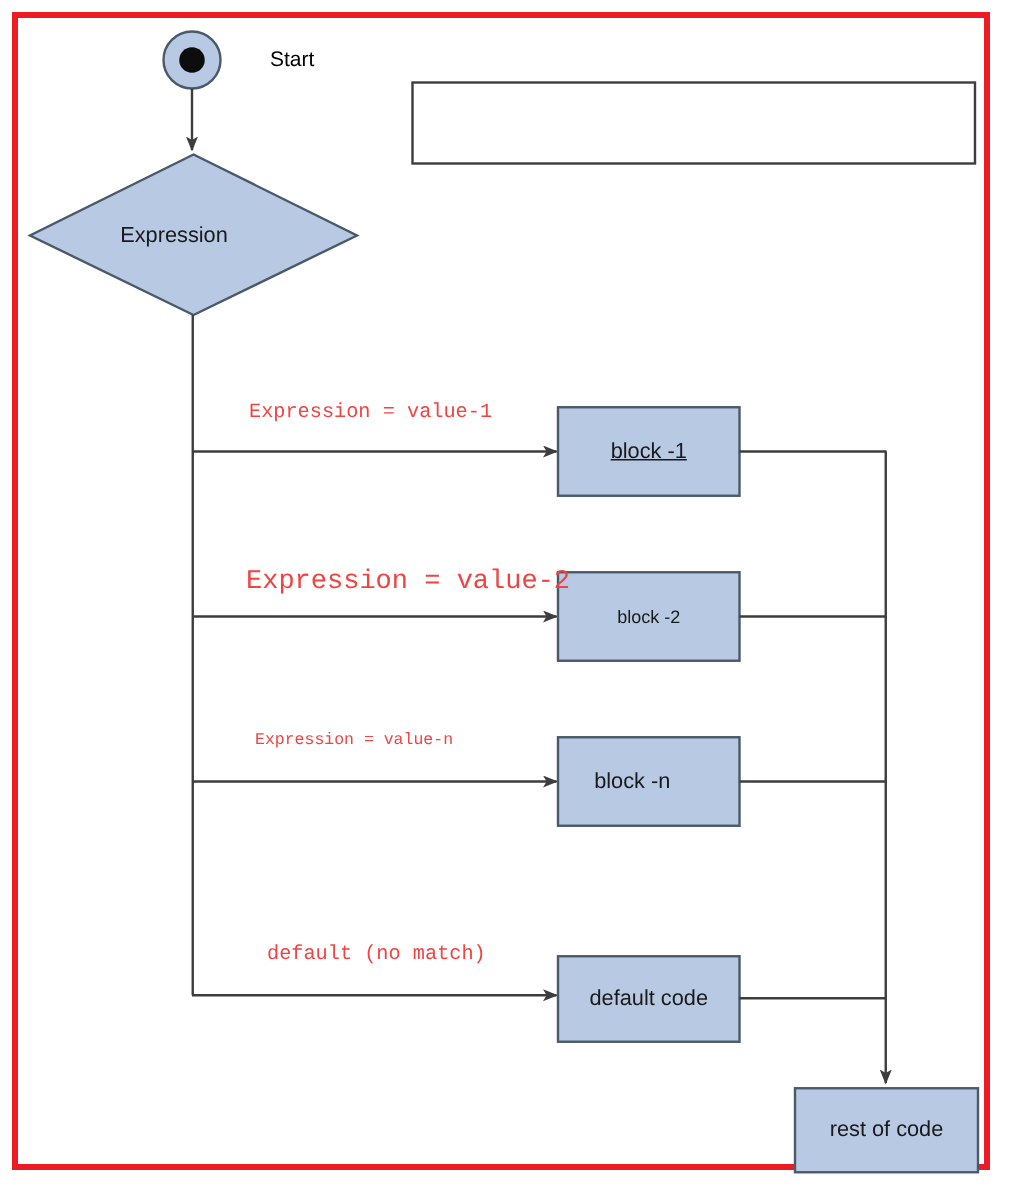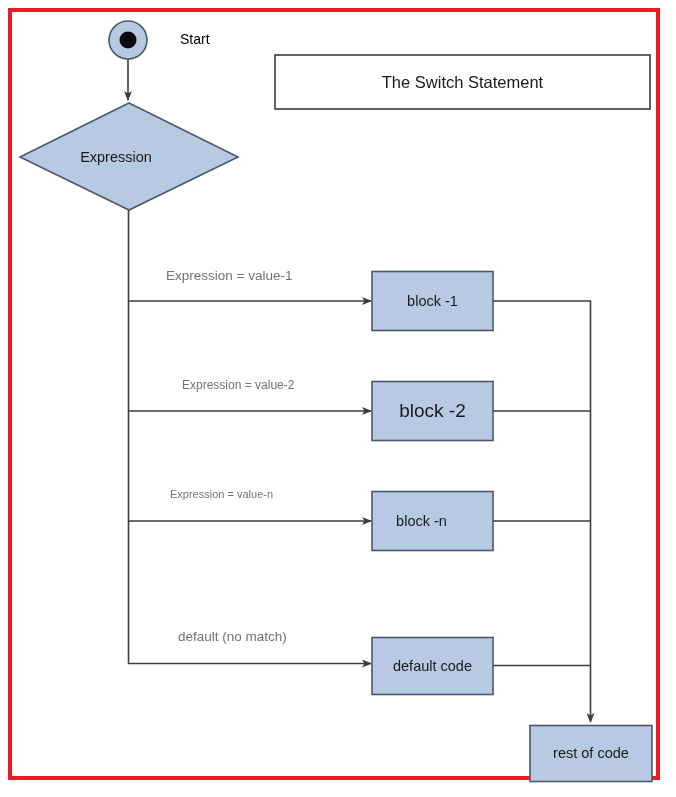--- a/index.html
+++ b/index.html
@@ -47,22 +47,22 @@
     display: flex;
     align-items: center;
     justify-content: center;
     font-family: "Liberation Sans", sans-serif;
     color: #1a1a1a;
     white-space: nowrap;
     pointer-events: none;
   }
   .edge-label {
     position: absolute;
-    font-family: Liberation Sans, sans-serif;
-    color: #737373;
+    font-family: Liberation Mono, monospace;
+    color: #ef4444;
     white-space: nowrap;
     line-height: 1;
   }
 </style>
 </head>
 <body>
 
 <div id="canvas">
 
   <div id="frame"></div>
@@ -101,31 +101,30 @@
 
     <line x1="128" y1="663.5" x2="371" y2="663.5" stroke="#3d3d3d" stroke-width="1.6" marker-end="url(#arrowhead)"></line>
     <rect x="372" y="637.5" width="121" height="57" fill="#b8c9e3" stroke="#4a5a6a" stroke-width="1.6"></rect>
     <line x1="493" y1="665.5" x2="591" y2="665.5" stroke="#3d3d3d" stroke-width="1.6"></line>
 
     <line x1="590.5" y1="301" x2="590.5" y2="722" stroke="#3d3d3d" stroke-width="1.6" marker-end="url(#arrowhead)"></line>
 
     <rect x="530" y="725.5" width="122" height="56" fill="#b8c9e3" stroke="#4a5a6a" stroke-width="1.6"></rect>
   </svg>
 
-  <div class="shape-text" style="left:275px; top:55px; width:375px; height:54px; font-size:16.5px;">The Switch Statement</div>
 
   <div class="node-label" style="left:180px; top:32px; font-size:14px;">Start</div>
 
   <div class="shape-text" style="left:7px; top:140px; width:218px; height:34px; font-size:14.5px;">Expression</div>
 
   <div class="edge-label" style="left:166px; top:269px; font-size:13.5px;">Expression = value-1</div>
-  <div class="shape-text" style="left:372px; top:271px; width:121px; height:59px; font-size:14.5px;">block -1</div>
+  <div class="shape-text" style="left:372px; top:271px; width:121px; height:59px; font-size:14.5px;text-decoration:underline;">block -1</div>
 
-  <div class="edge-label" style="left:182px; top:379px; font-size:12px;">Expression = value-2</div>
-  <div class="shape-text" style="left:372px; top:381px; width:121px; height:59px; font-size:19px;">block -2</div>
+  <div class="edge-label" style="left:164px; top:379px; font-size:18px;">Expression = value-2</div>
+  <div class="shape-text" style="left:372px; top:381px; width:121px; height:59px; font-size:12px;">block -2</div>
 
   <div class="edge-label" style="left:170px; top:489px; font-size:11px;">Expression = value-n</div>
   <div class="shape-text" style="left:372px; top:491px; width:99px; height:59px; font-size:14.5px;">block -n</div>
 
   <div class="edge-label" style="left:178px; top:630px; font-size:13.5px;">default (no match)</div>
   <div class="shape-text" style="left:530px; top:725px; width:122px; height:56px; font-size:14.5px;">rest of code</div>
 
   <div class="shape-text" style="left:372px; top:637px; width:121px; height:57px; font-size:14.5px;">default code</div>
 
 </div>

